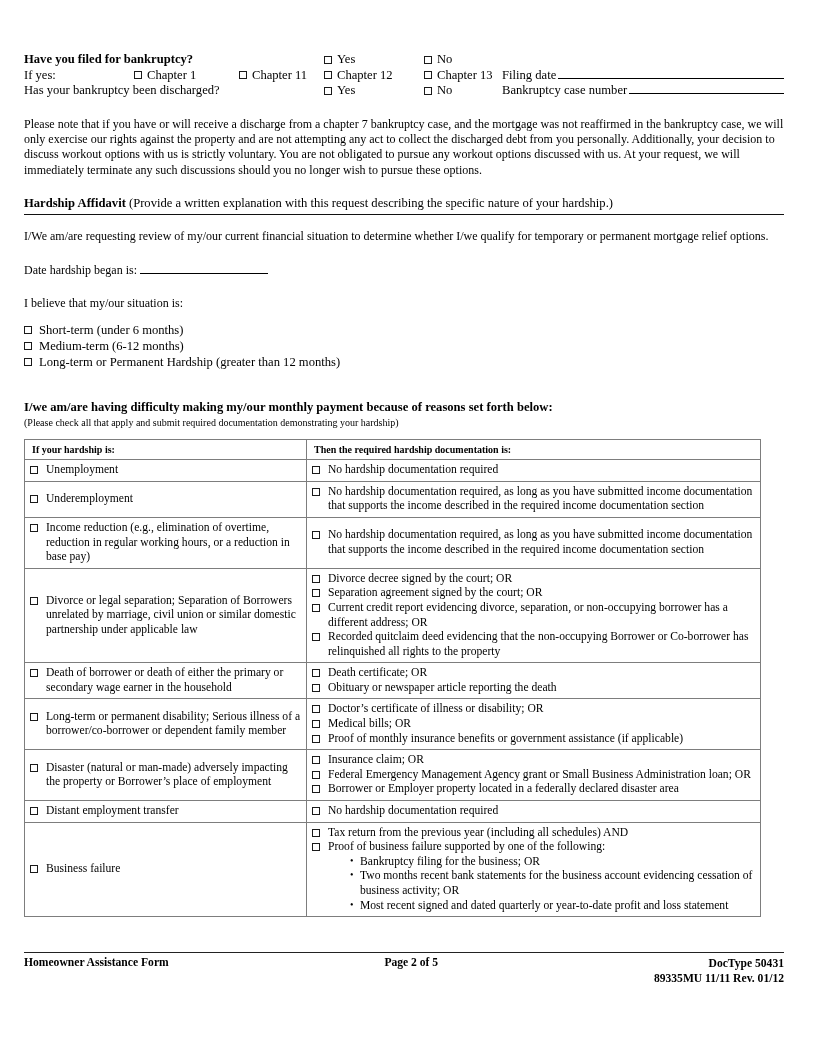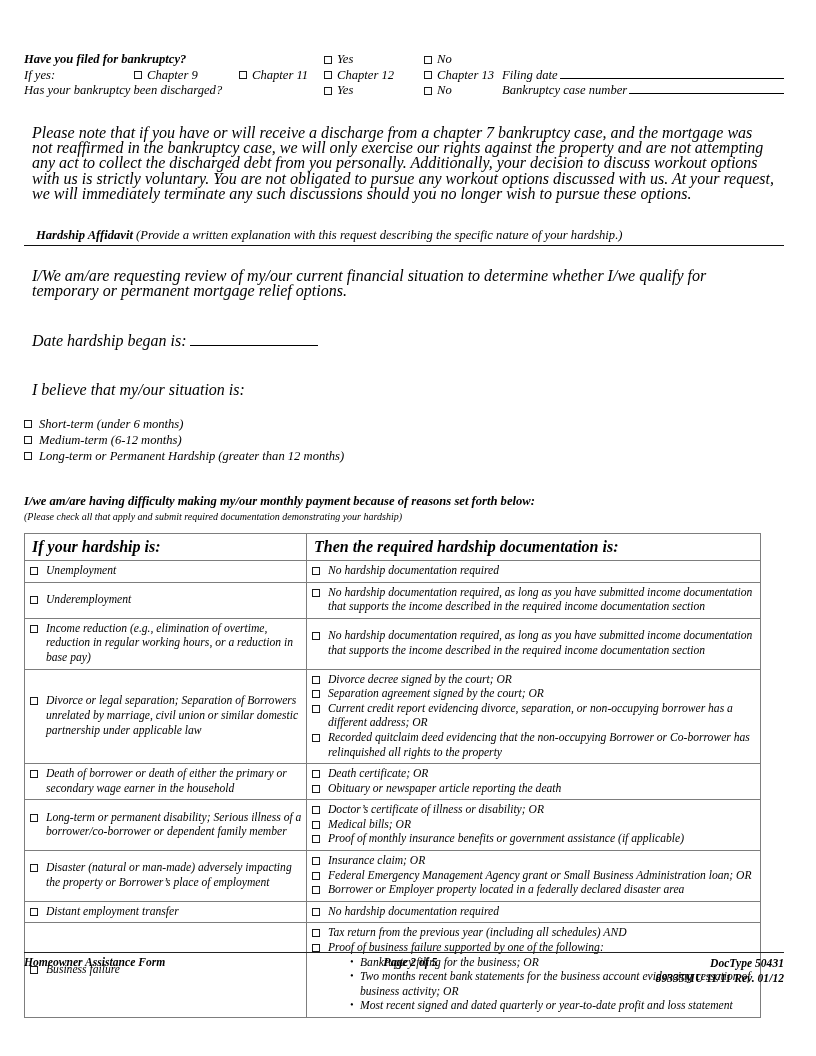--- a/index.html
+++ b/index.html
@@ -15,21 +15,20 @@
     position: relative;
     overflow: hidden;
   }
   .page {
     position: absolute;
     left: 0; top: 0;
     width: 648px;
     height: 1056px;
     box-sizing: border-box;
     padding: 0;
-    font-style: italic;
   }
   .content {
     position: absolute;
     left: 24px;
     top: 52px;
     width: 760px;
   }
 
   
   .bk-block { font-size: 12.6px; line-height: 15.5px; }
@@ -59,37 +58,37 @@
   .fill-line {
     flex: 1 1 auto;
     border-bottom: 1px solid #000;
     height: 10px;
     margin-left: 2px;
     min-width: 40px;
   }
 
   
   .para {
-    font-size: 16px;
+    font-size: 12px;
     line-height: 15.4px;
     text-align: left;
-    margin: 8px;
+    margin: 0;
   }
   .sp-14 { height: 14px; }
   .sp-10 { height: 10px; }
   .sp-18 { height: 18px; }
   .sp-30 { height: 30px; }
 
   
   .ha-head {
     font-size: 12.6px;
     line-height: 15.4px;
     white-space: nowrap;
   }
-  .ha-head b { font-weight: bold; margin-left: 12px; }
+  .ha-head b { font-weight: bold; }
   .rule {
     border: 0;
     border-top: 1.6px solid #111;
     margin: 2px 0 0 0;
     height: 0;
     width: 760px;
   }
 
   .blank-inline {
     display: inline-block;
@@ -125,21 +124,21 @@
   }
   table.hardship th,
   table.hardship td {
     border: 1px solid #7d7d7d;
     vertical-align: middle;
     padding: 3px 4px 3px 5px;
     text-align: left;
   }
   table.hardship th {
     font-weight: bold;
-    font-size: 16px;
+    font-size: 10px;
     padding: 4px 5px 4px 7px;
   }
   col.c-left  { width: 282px; }
   col.c-right { width: 454px; }
 
   .cell-item {
     display: flex;
     align-items: flex-start;
     line-height: 14.6px;
   }
@@ -210,21 +209,21 @@
           <span class="cb"></span><span>Yes</span>
         </span>
         <span class="col-c2">
           <span class="cb"></span><span>No</span>
         </span>
       </div>
 
       <div class="bk-row">
         <span style="width:110px;flex:0 0 110px;">If yes:</span>
         <span style="width:105px;flex:0 0 105px;">
-          <span class="cb"></span><span>Chapter 9</span>
+          <span class="cb"></span><span>Chapter 1</span>
         </span>
         <span style="width:85px;flex:0 0 85px;">
           <span class="cb"></span><span>Chapter 11</span>
         </span>
         <span class="col-c1">
           <span class="cb"></span><span>Chapter 12</span>
         </span>
         <span class="col-c4">
           <span class="cb"></span><span>Chapter 13</span>
         </span>

